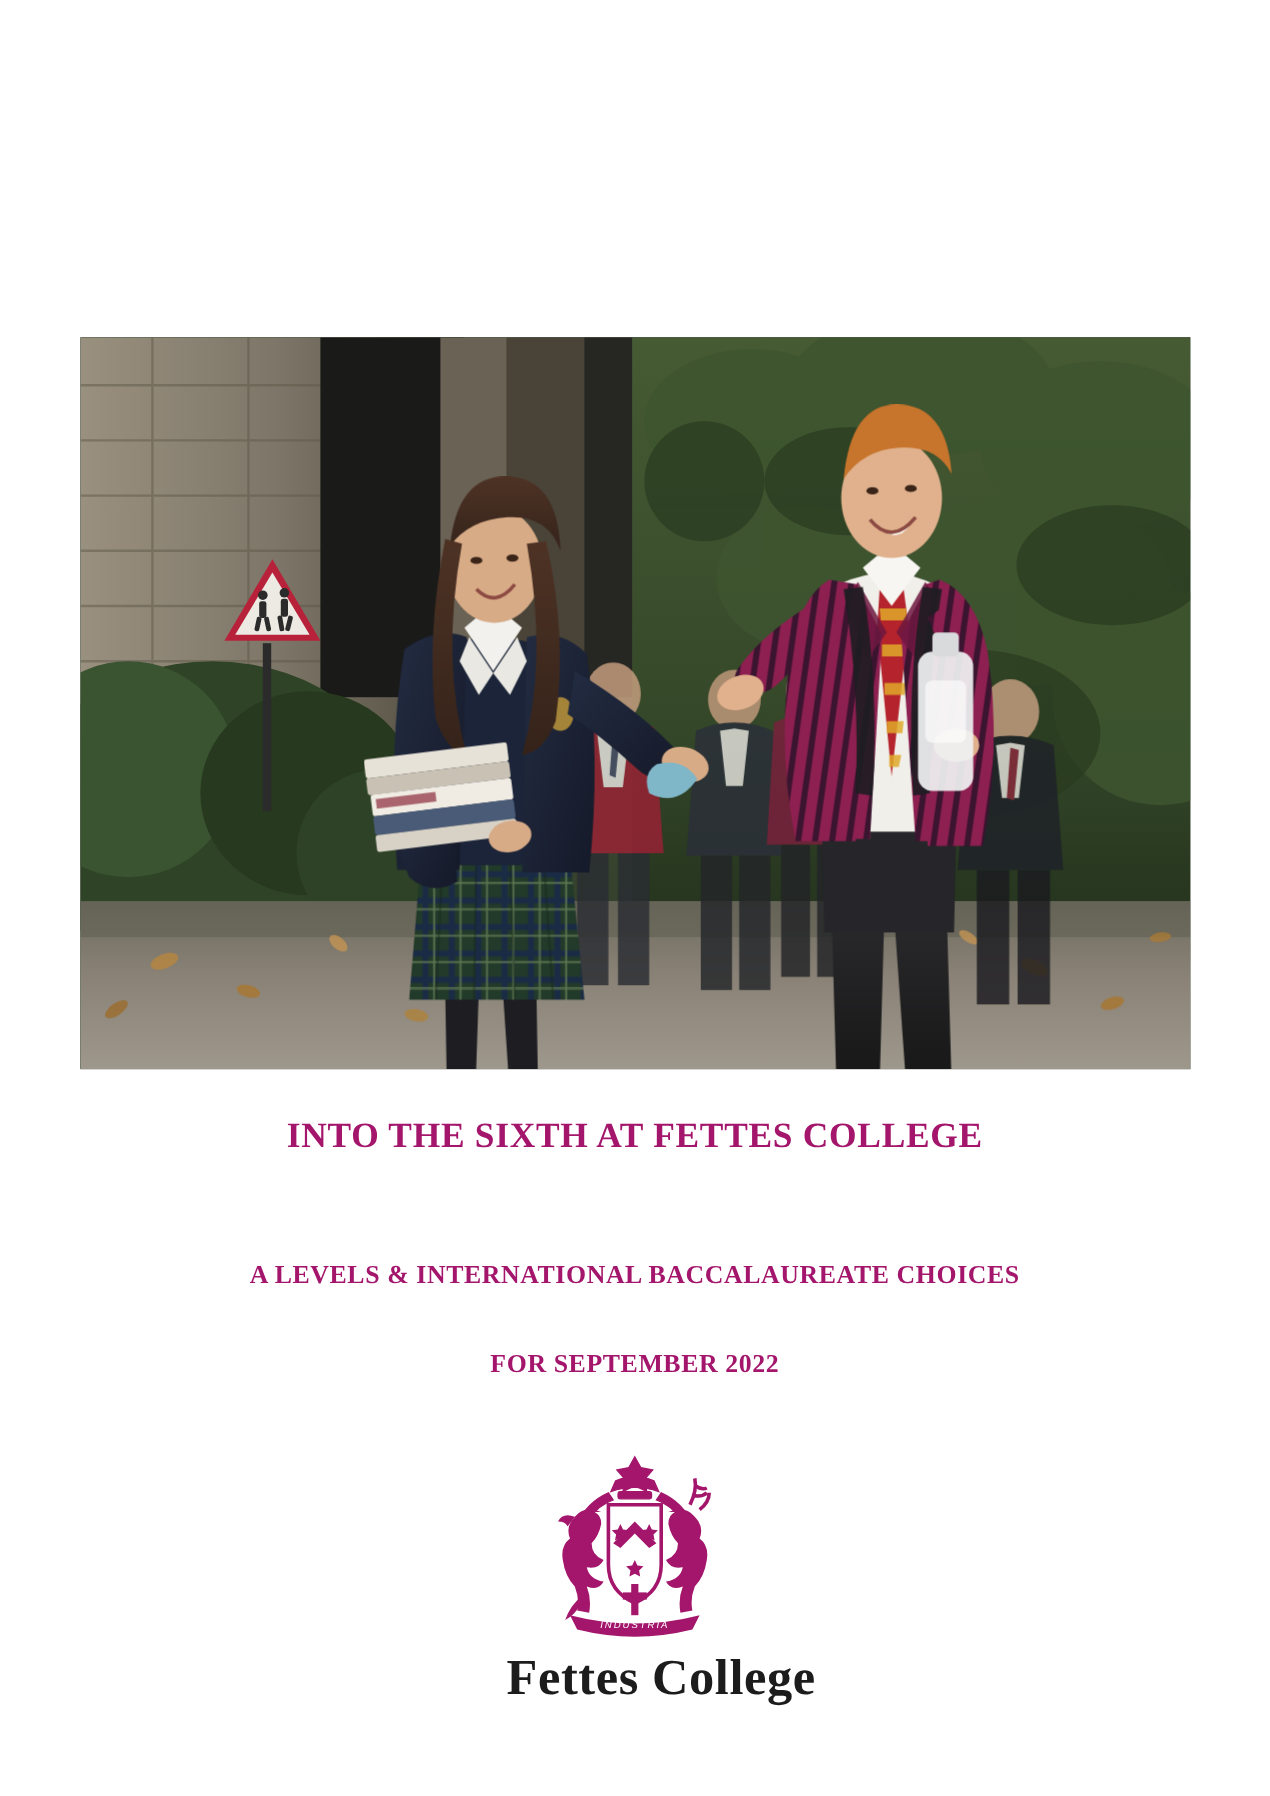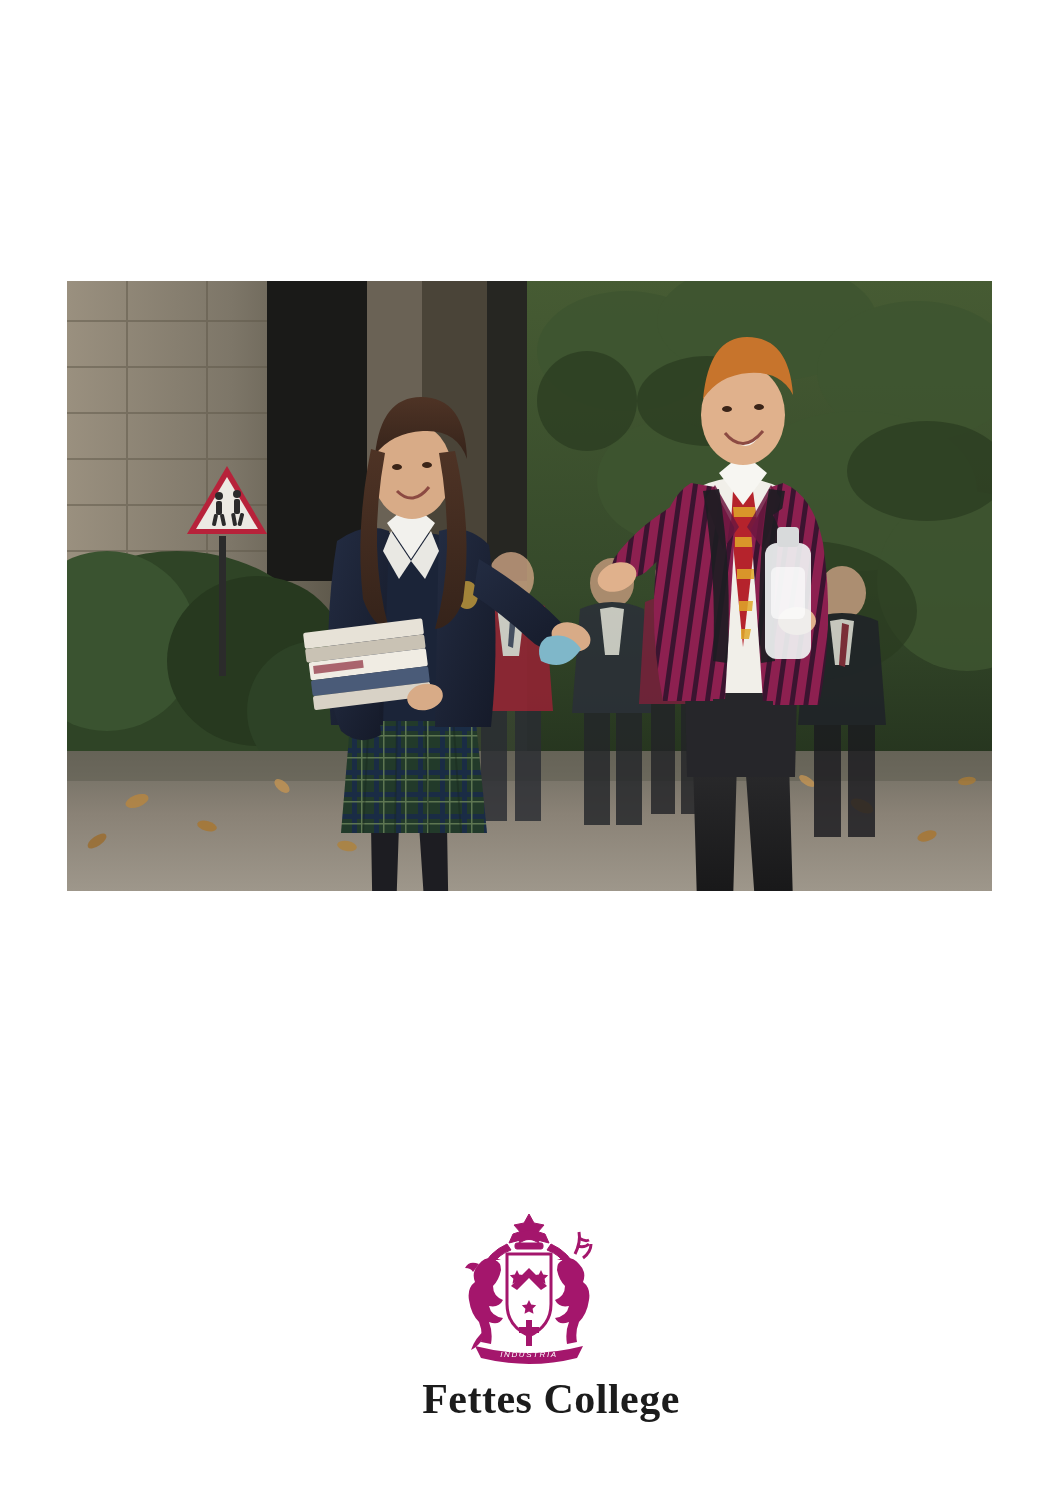--- a/index.html
+++ b/index.html
@@ -378,20 +378,25 @@
             <rect x="12" y="0" width="22" height="20" rx="4" fill="#d8dadb"></rect>
             <rect x="6" y="40" width="34" height="52" rx="6" fill="#ffffff" opacity="0.6"></rect>
           </g>
         </g>
 
         <rect x="0" y="0" width="925" height="610" fill="none"></rect>
       </g>
     </svg>
   </div>
 
+  <div class="title-block">
+    <h1 class="main-title">INTO THE SIXTH AT FETTES COLLEGE</h1>
+    <p class="sub-title line1">A LEVELS &amp;  INTERNATIONAL BACCALAUREATE CHOICES</p>
+    <p class="sub-title line2">FOR SEPTEMBER 2022</p>
+  </div>
 
   <div class="crest-wrap">
     <svg class="crest" viewBox="0 0 200 160">
       <g fill="#a4166c" stroke="#a4166c">
 
         <g stroke-width="1">
           <path d="M100 6 l5 9 10 2 -7 8 2 10 -10 -5 -10 5 2 -10 -7 -8 10 -2 z" fill="#a4166c"></path>
           <path d="M84 26 q16 -7 32 0 l4 9 q-20 -7 -40 0 z"></path>
           <rect x="86" y="35" width="28" height="6" rx="2"></rect>
         </g>

